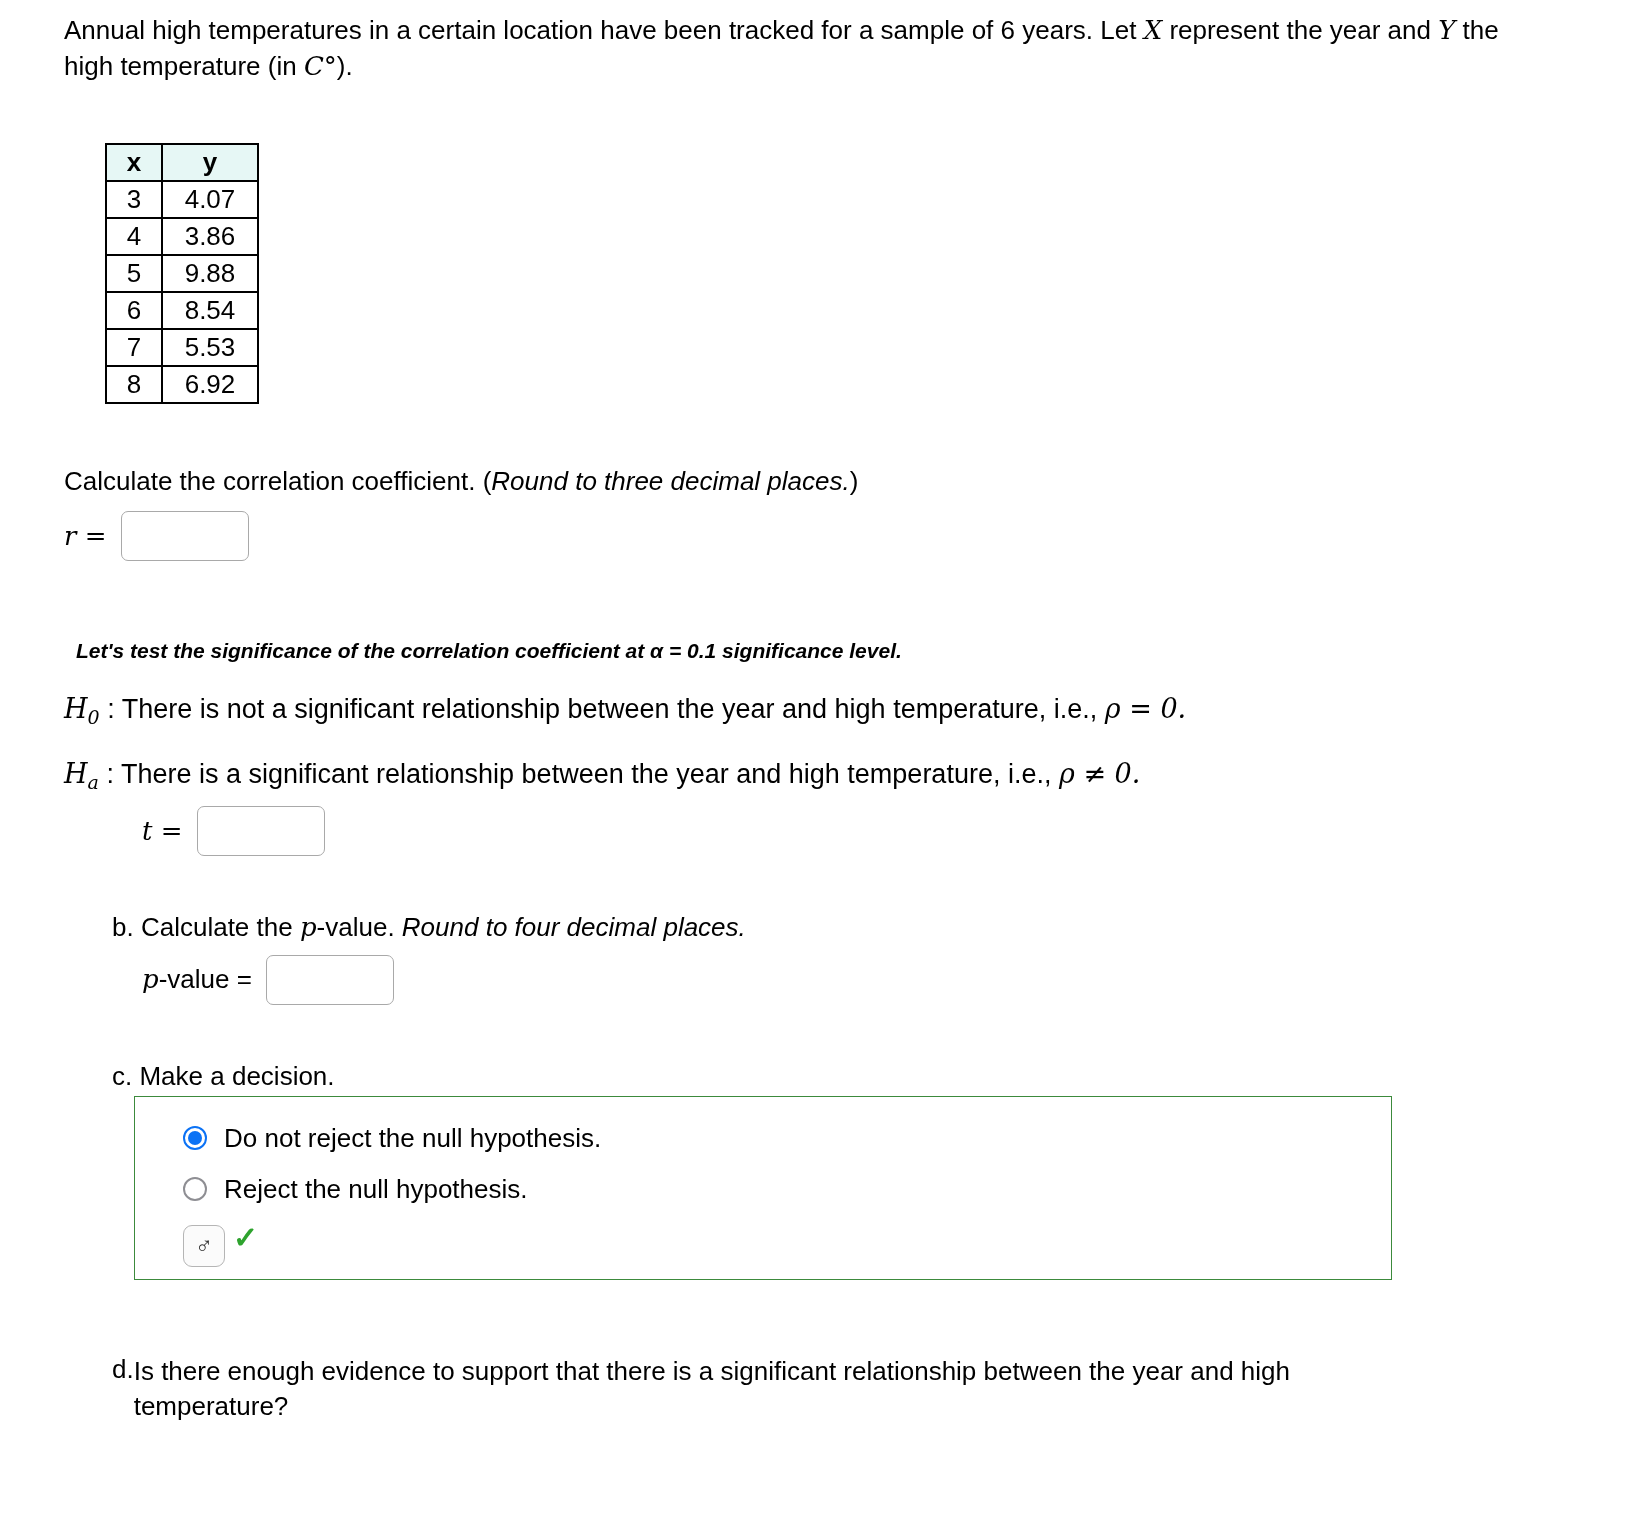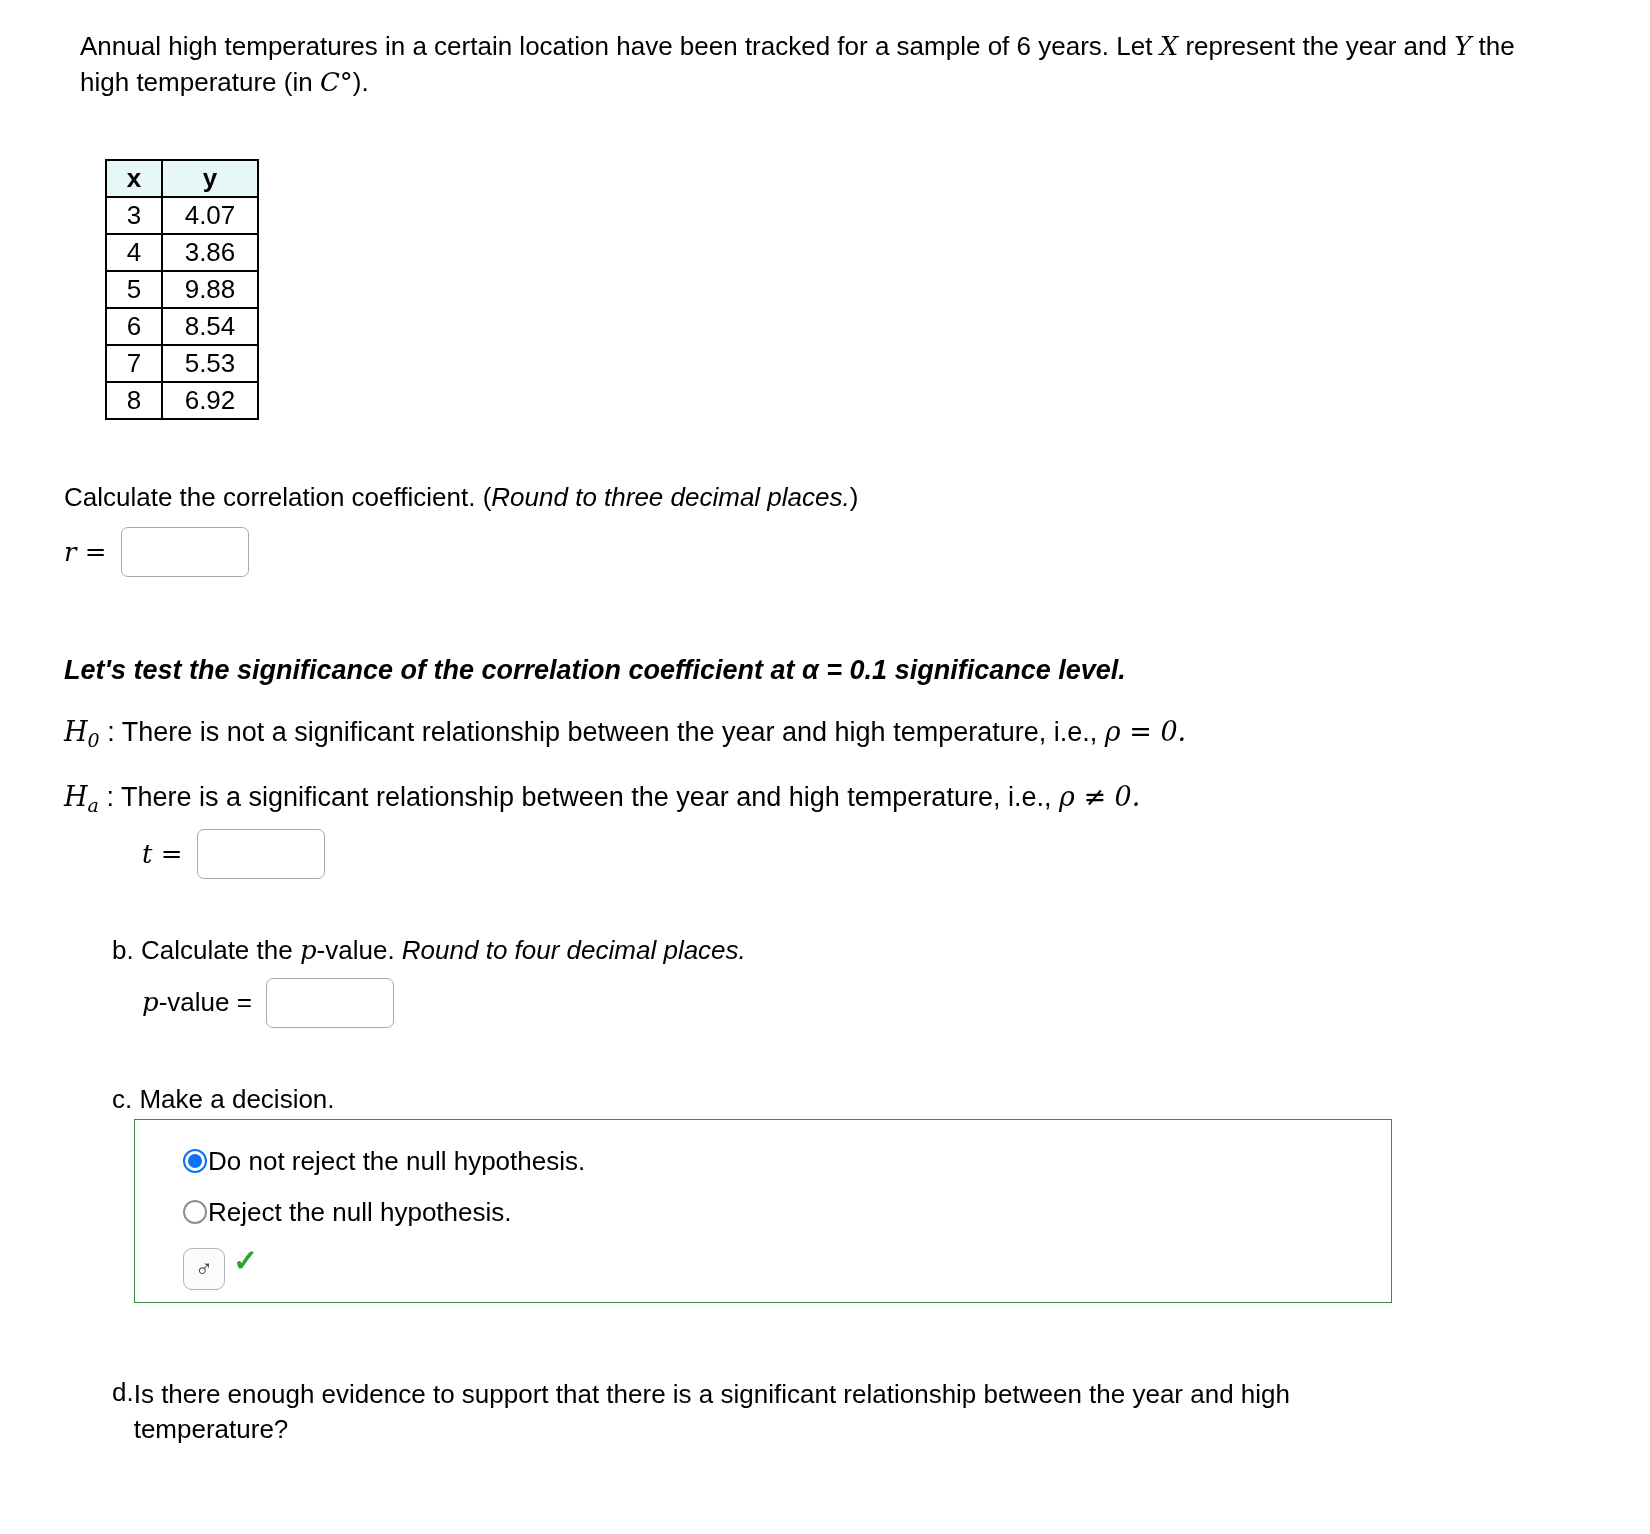--- a/index.html
+++ b/index.html
@@ -14,21 +14,21 @@
   }
   .content { padding: 12px 40px 0 64px; }
 
   .math {
     font-family: "DejaVu Serif", serif;
     font-style: italic;
   }
   .ital { font-style: italic; margin-top: 13px; }
   .bold-ital { font-weight: bold; font-style: italic; }
 
-  .intro { max-width: 1450px; line-height: 1.4; margin: 16px; }
+  .intro { max-width: 1450px; line-height: 1.4; margin: 0; }
 
   
   table.data-table {
     border-collapse: collapse;
     margin: 58px 0 0 41px;
     font-size: 26px;
   }
   table.data-table th, table.data-table td {
     border: 2px solid #000;
     text-align: center;
@@ -51,39 +51,39 @@
   .answer-input {
     width: 128px; height: 50px;
     border: 1px solid #a9a9a9;
     border-radius: 7px;
     background: #fff;
     font-size: 24px;
     padding: 0 10px;
     outline: none;
   }
 
-  .sig-line { margin: 78px 0 0 0; font-size: 27px; }
+  .sig-line { margin: 78px 0 0 12px; font-size: 21px; }
   .hyp-line { margin: 30px 0 0 0; font-size: 27px; }
   .hyp-line sub { font-size: 19px; }
 
   .indented { padding-left: 48px; }
 
   .part-label { margin: 56px 0 0 0; }
 
   .inner-row { margin: 12px 0 0 30px; }
 
   
   .green-box {
     border: 1.5px solid #3c8a3c;
     width: 1258px;
     margin: 4px 0 0 22px;
     padding: 26px 20px 12px 48px;
   }
   .radio-row {
-    display: flex; align-items: center; gap: 1px;
+    display: flex; align-items: center; gap: 17px;
     margin-bottom: 20px;
     cursor: default;
   }
   .radio {
     width: 24px; height: 24px;
     border-radius: 50%;
     border: 2px solid #8e8e93;
     background: #fff;
     position: relative;
     flex: 0 0 auto;

